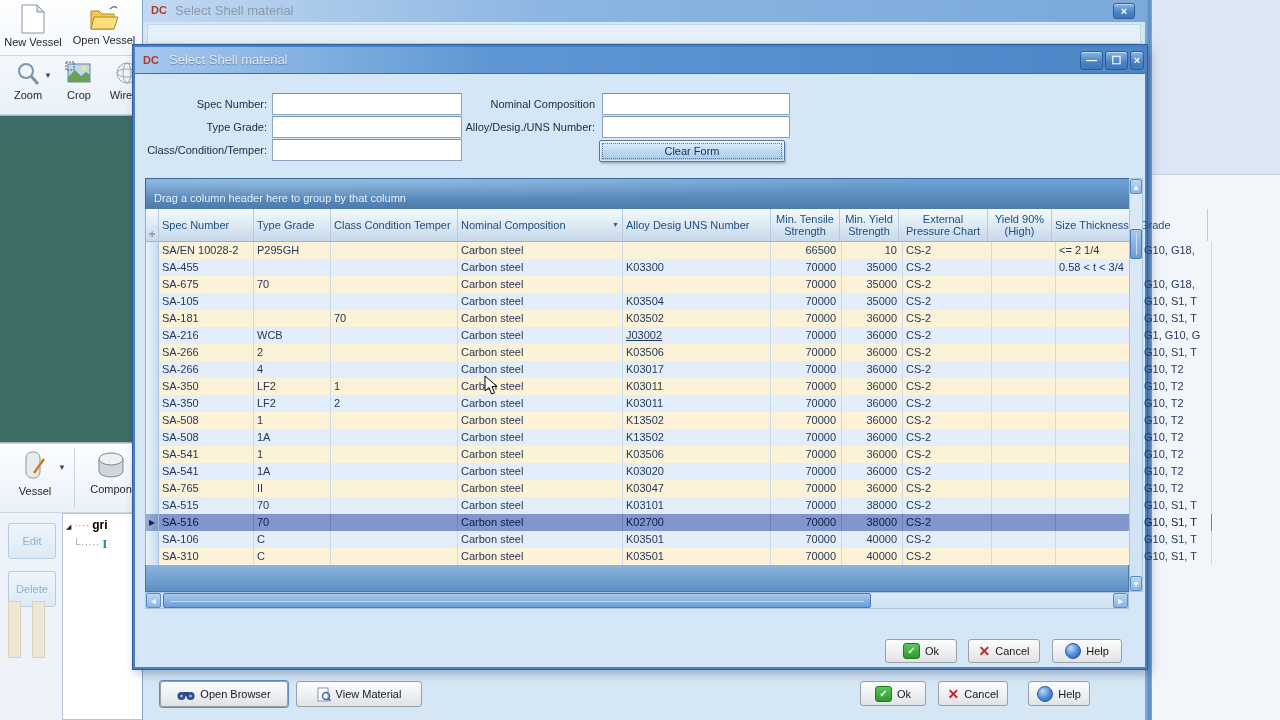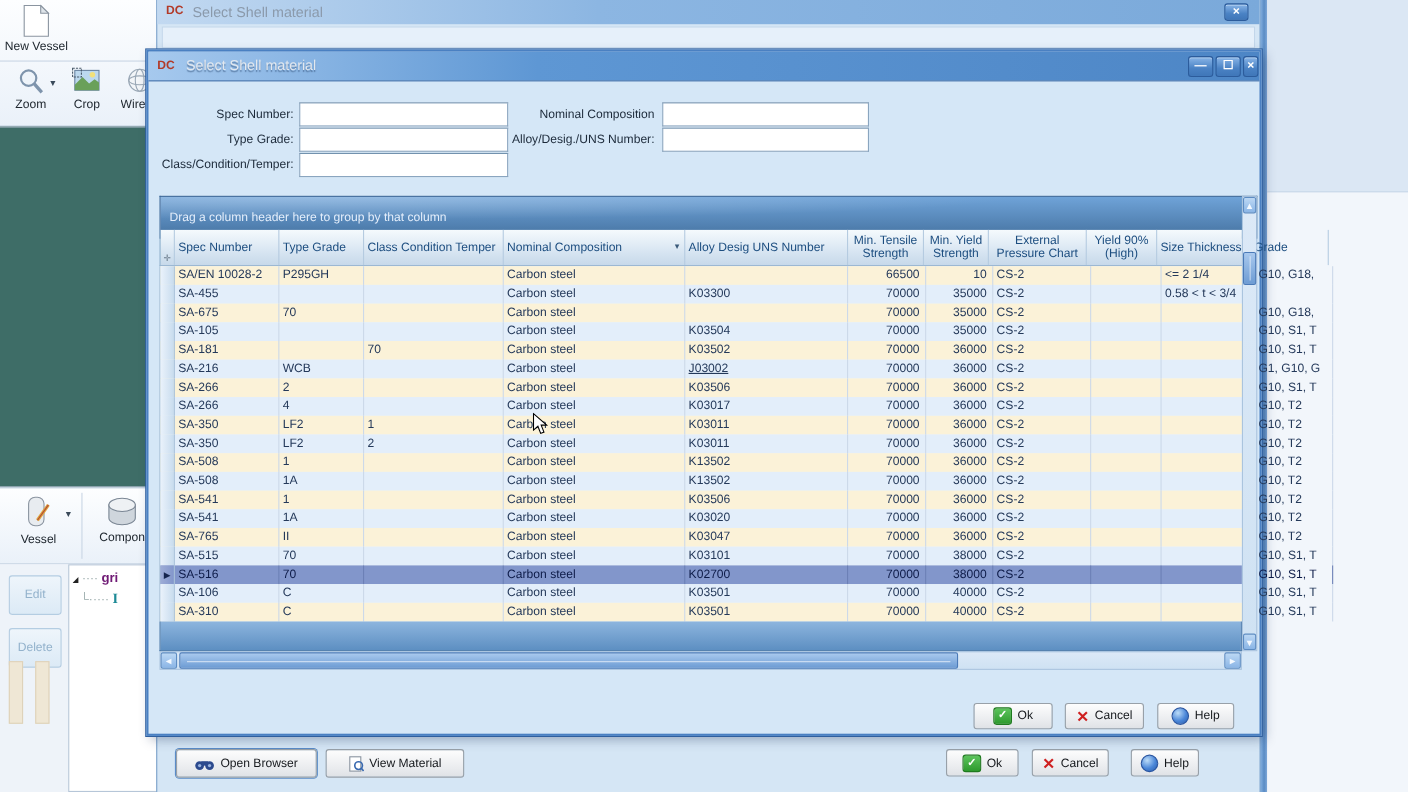--- a/index.html
+++ b/index.html
@@ -98,20 +98,28 @@
 <div class="stage">
 
   <div class="abs app-toolbar" style="left:0;top:0;width:143px;height:115px;">
     <div class="abs toolbtn" style="left:2px;top:2px;width:62px;height:50px;">
       <svg width="26" height="30" viewBox="0 0 26 30">
         <path d="M2 1 L17 1 L24 8 L24 29 L2 29 Z" fill="#fff" stroke="#8a94a0"></path>
         <path d="M17 1 L17 8 L24 8 Z" fill="#dfe5ea" stroke="#8a94a0"></path>
       </svg>
       <span class="lbl">New Vessel</span>
     </div>
+    <div class="abs toolbtn" style="left:66px;top:2px;width:76px;height:50px;">
+      <svg width="32" height="28" viewBox="0 0 32 28">
+        <path d="M3 8 L3 25 L26 25 L26 10 L14 10 L11 7 L3 7 Z" fill="#f4c84a" stroke="#ae8a20"></path>
+        <path d="M6 13 L30 13 L26 25 L3 25 Z" fill="#fadd7d" stroke="#ae8a20"></path>
+        <path d="M22 5 q4 -4 7 -1" fill="none" stroke="#6a7684" stroke-width="1.5"></path>
+      </svg>
+      <span class="lbl">Open Vessel</span>
+    </div>
     <div class="abs" style="left:0;top:55px;width:143px;height:0;border-top:1px solid #c9d6e4;"></div>
     <div class="abs toolbtn" style="left:2px;top:59px;width:52px;height:54px;">
       <svg width="26" height="26" viewBox="0 0 26 26">
         <circle cx="11" cy="10" r="7" fill="#eef4fa" stroke="#7e94ac" stroke-width="2"></circle>
         <line x1="16" y1="15" x2="23" y2="23" stroke="#7e94ac" stroke-width="3"></line>
       </svg>
       <span class="lbl">Zoom</span>
       <span class="abs" style="right:2px;top:12px;font-size:8px;color:#3a4a5a;">▼</span>
     </div>
     <div class="abs toolbtn" style="left:57px;top:59px;width:44px;height:54px;">
@@ -163,21 +171,21 @@
       <span>Delete</span>
     </div>
     <div class="abs beige-bar" style="left:8px;top:88px;width:13px;height:57px;"></div>
     <div class="abs beige-bar" style="left:32px;top:88px;width:13px;height:57px;"></div>
   </div>
 
   <div class="abs tree-panel" style="left:62px;top:513px;width:81px;height:207px;">
     <div class="abs nowrap" style="left:3px;top:4px;font-size:11px;color:#333;">
       <span style="font-size:7px;color:#222;">◢</span>
       <span style="color:#9aa;">····</span>
-      <b style="font-size:12px;color:#701a75;">gri</b>
+      <b style="font-size:12px;color:#000000;">gri</b>
     </div>
     <div class="abs nowrap" style="left:10px;top:22px;font-size:11px;color:#9aa;">
       └····· <span style="color:#1d8a96;font-family:'Liberation Serif',serif;font-weight:bold;font-size:13px;">I</span>
     </div>
   </div>
 
   <div class="abs edge-strip" style="left:1145px;top:0;width:7px;height:720px;"></div>
   <div class="abs right-panel-top" style="left:1152px;top:0;width:128px;height:175px;"></div>
   <div class="abs right-panel" style="left:1152px;top:175px;width:128px;height:545px;"></div>
 
@@ -244,20 +252,23 @@
     </div>
 
     <div class="abs flabel nowrap" style="left:330px;top:51px;width:130px;">Nominal Composition</div>
     <div class="abs" style="left:467px;top:46px;width:180px;height:20px;">
       <input class="finput" value="" style="">
     </div>
     <div class="abs flabel nowrap" style="left:320px;top:74px;width:140px;">Alloy/Desig./UNS Number:</div>
     <div class="abs" style="left:467px;top:69px;width:180px;height:20px;">
       <input class="finput" value="" style="">
     </div>
+    <div class="abs clearform" style="left:464px;top:93px;width:186px;height:22px;">
+      <span>Clear Form</span>
+    </div>
 
     <div class="abs groupband" style="left:10px;top:131px;width:998px;height:39px;">
       <span>Drag a column header here to group by that column</span>
     </div>
     <div class="abs" id="grid-header" style="left:10px;top:162px;width:984px;height:33px;">
       <div class="hcorner">✛</div>
     <div class="hcell" style="width: 88px;">
           <span>Spec Number</span>
         </div>
         <div class="hcell" style="width: 70px;">

